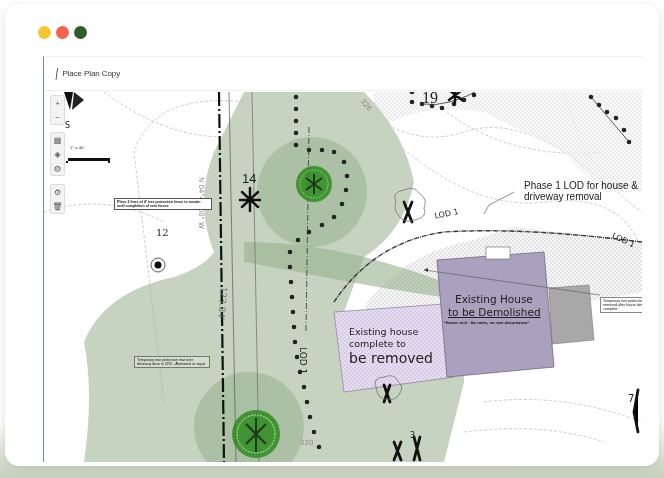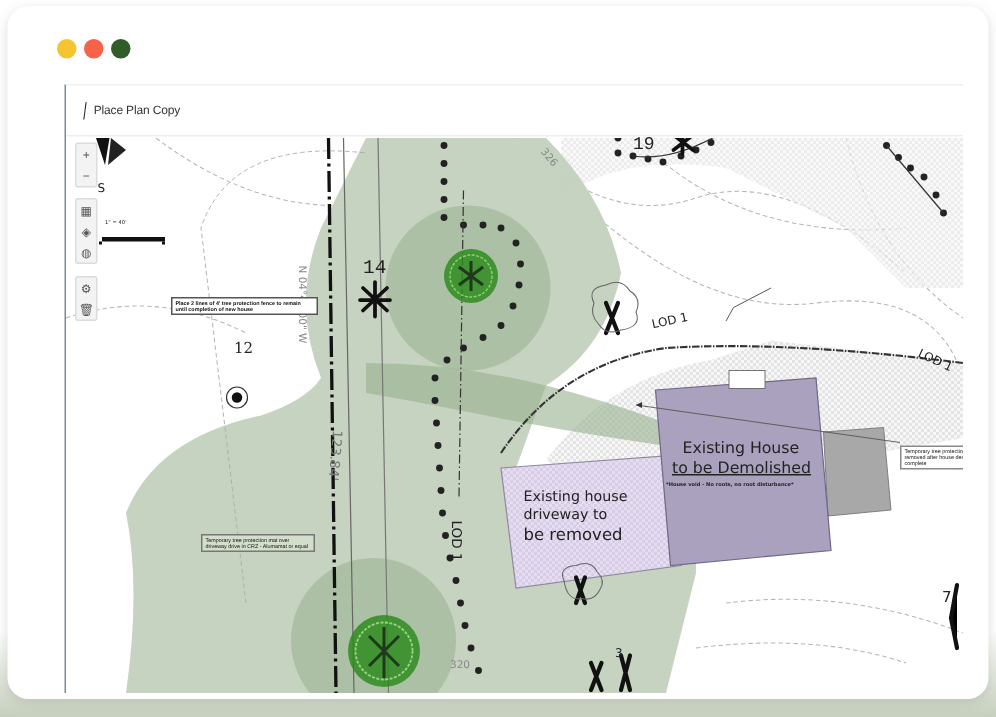--- a/index.html
+++ b/index.html
@@ -200,47 +200,48 @@
           <path d="M594 298 L590 320 L594 340"></path>
         </g>
         <g fill="none" stroke="#666" stroke-width="0.7">
           <path d="M352 110 q-5 -10 8 -12 q10 -5 16 4 q8 5 4 14 q4 10 -10 12 q-10 4 -15 -4 q-6 -6 -3 -14z"></path>
           <path d="M332 295 q-4 -9 8 -10 q10 -4 14 4 q6 6 2 12 q-4 8 -12 6 q-10 2 -12 -12z"></path>
         </g>
       </svg>
 
       <span class="label" style="left:21px;top:30px;font-size:8px;">S</span>
       <span class="label" style="left:26px;top:55px;font-size:3.5px;">1" = 40'</span>
-      <span class="label" style="left:198px;top:80px;font-size:13px;font-family:Liberation Mono, monospace;">14</span>
-      <span class="label" style="left:378px;top:-2px;font-size:12px;font-family:Liberation Mono, monospace;">19</span>
+      <span class="label" style="left:198px;top:80px;font-size:13px;font-family:Liberation Sans, sans-serif;">14</span>
+      <span class="label" style="left:378px;top:-2px;font-size:16px;font-family:Liberation Serif, serif;">19</span>
       <span class="label" style="left:112px;top:136px;font-size:10px;font-family:'DejaVu Serif',serif;">12</span>
       <span class="label" style="left:584px;top:302px;font-size:10px;">7</span>
       <span class="label" style="left:366px;top:340px;font-size:8px;">3</span>
 
       <span class="label" style="left:320px;top:6px;font-size:7px;color:#888;transform:rotate(50deg);">326</span>
       <span class="label" style="left:256px;top:348px;font-size:7px;color:#888;">320</span>
       <span class="label" style="left:160px;top:85px;font-size:7px;color:#888;transform:rotate(90deg);">N 04°40'00" W</span>
       <span class="label" style="left:184px;top:195px;font-size:9px;color:#777;transform:rotate(95deg);">123.84'</span>
 
       <span class="label" style="left:263px;top:255px;font-size:9px;transform:rotate(90deg);">LOD 1</span>
       <span class="label" style="left:390px;top:121px;font-size:8px;transform:rotate(-12deg);">LOD 1</span>
       <span class="label" style="left:570px;top:140px;font-size:8px;transform:rotate(25deg);">LOD 1</span>
 
+      <span class="label" style="left:480px;top:89px;font-size:10px;width:120px;font-family:'Liberation Sans Narrow','Liberation Sans',sans-serif;">Phase 1 LOD for house &amp; driveway removal</span>
 
       <div class="note" style="left:70px;top:106px;width:92px;">Place 2 lines of 4' tree protection fence to remain until completion of new house</div>
       <div class="note translucent" style="left:90px;top:264px;width:70px;">Temporary tree protection mat over driveway drive in CRZ - Alumamat or equal</div>
       <div class="note plain" style="left:556px;top:205px;width:60px;">Temporary tree protection to be removed after house demolition is complete</div>
 
       <span class="label" style="left:411px;top:202px;font-size:10.5px;">Existing House</span>
       <span class="label" style="left:404px;top:215px;font-size:10.5px;text-decoration:underline;">to be Demolished</span>
       <span class="label" style="left:400px;top:230px;font-size:3.4px;font-weight:bold;">*House void - No roots, no root disturbance*</span>
 
       <span class="label" style="left:305px;top:235px;font-size:9.5px;">Existing house</span>
-      <span class="label" style="left:305px;top:247px;font-size:9.5px;">driveway to</span>
-      <span class="label" style="left:305px;top:259px;font-size:11px;">be removed</span>
+      <span class="label" style="left:305px;top:247px;font-size:9.5px;">complete to</span>
+      <span class="label" style="left:305px;top:259px;font-size:14px;">be removed</span>
 
       <div class="toolgroup" style="top:3px;">
         <span class="tool">+</span>
         <span class="tool">−</span>
       </div>
       <div class="toolgroup" style="top:40px;">
         <span class="tool">▦</span>
         <span class="tool">◈</span>
         <span class="tool">◍</span>
       </div>

